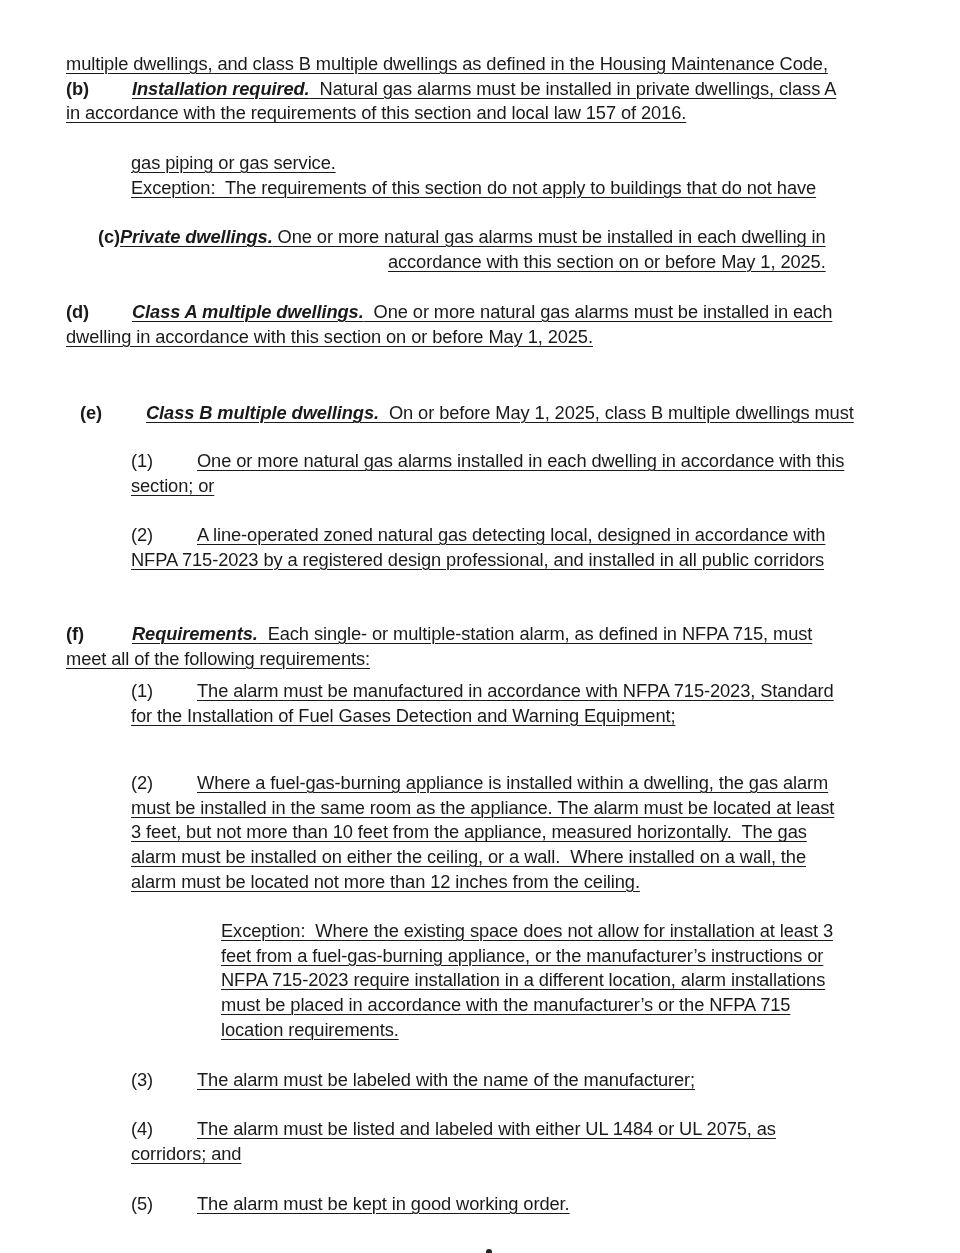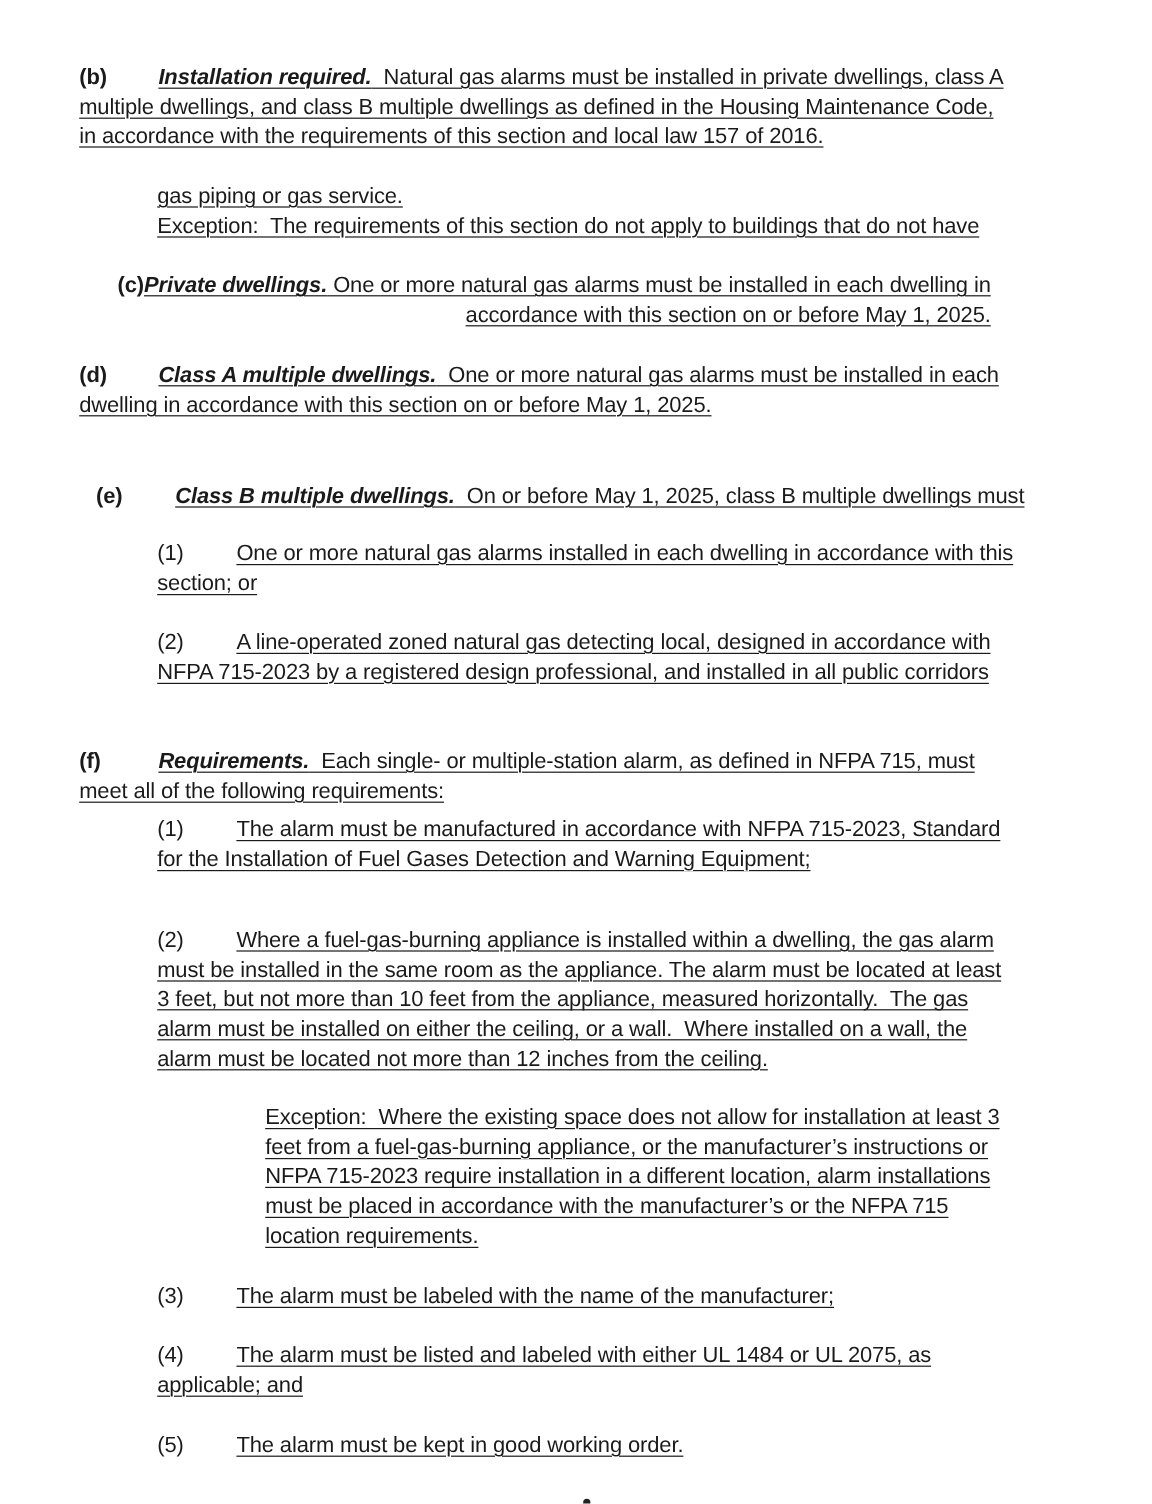--- a/index.html
+++ b/index.html
@@ -21,22 +21,22 @@
     position: absolute; left: 486px; top: 1249px; width: 6px; height: 4px;
     background: #222; border-radius: 3px 3px 0 0;
   }
 </style>
 </head>
 <body>
 
 <div class="page">
 
   <div class="para" style="left:66px; top:52px;">
+    <span class="ln u">multiple dwellings, and class B multiple dwellings as defined in the Housing Maintenance Code,</span>
     <span class="ln u"><span class="lbl b">(b)</span><span class="head">Installation required.</span><span style="white-space:pre">  Natural gas alarms must be installed in private dwellings, class A</span></span>
-    <span class="ln u">multiple dwellings, and class B multiple dwellings as defined in the Housing Maintenance Code,</span>
     <span class="ln u">in accordance with the requirements of this section and local law 157 of 2016.</span>
   </div>
   <div class="para" style="left:131px; top:151px;">
     <span class="ln u">gas piping or gas service.</span>
     <span class="ln u" style="white-space:pre">Exception:  The requirements of this section do not apply to buildings that do not have</span>
   </div>
 
   <div class="para" style="left:54px; top:225px;text-align:right;">
     <span class="ln u"><span class="lbl b">(c)</span><span class="head">Private dwellings.</span><span style="white-space:pre"> One or more natural gas alarms must be installed in each dwelling in</span></span>
     <span class="ln u">accordance with this section on or before May 1, 2025.</span>
@@ -79,20 +79,20 @@
     <span class="ln u">feet from a fuel-gas-burning appliance, or the manufacturer’s instructions or</span>
     <span class="ln u">NFPA 715-2023 require installation in a different location, alarm installations</span>
     <span class="ln u">must be placed in accordance with the manufacturer’s or the NFPA 715</span>
     <span class="ln u">location requirements.</span>
   </div>
   <div class="para" style="left:131px; top:1068px;">
     <span class="ln u"><span class="lbl">(3)</span><span>The alarm must be labeled with the name of the manufacturer;</span></span>
   </div>
   <div class="para" style="left:131px; top:1117px;">
     <span class="ln u"><span class="lbl">(4)</span><span>The alarm must be listed and labeled with either UL 1484 or UL 2075, as</span></span>
-    <span class="ln u">applicable; and</span>
+    <span class="ln u">corridors; and</span>
   </div>
   <div class="para" style="left:131px; top:1192px;">
     <span class="ln u"><span class="lbl">(5)</span><span>The alarm must be kept in good working order.</span></span>
   </div>
 
   <div class="pagemark"></div>
 </div>
 
 </body></html>

